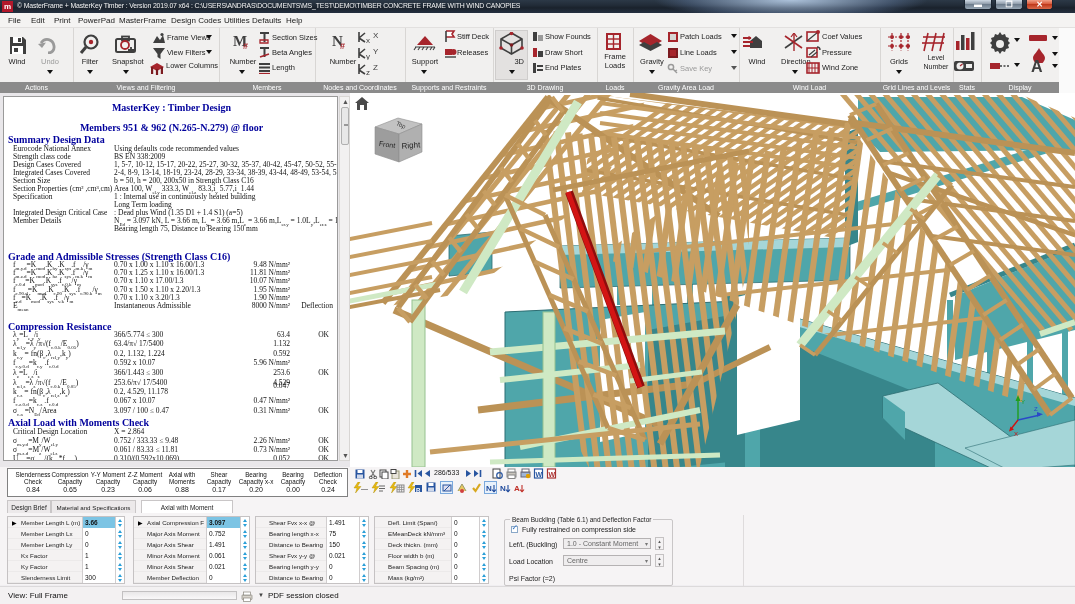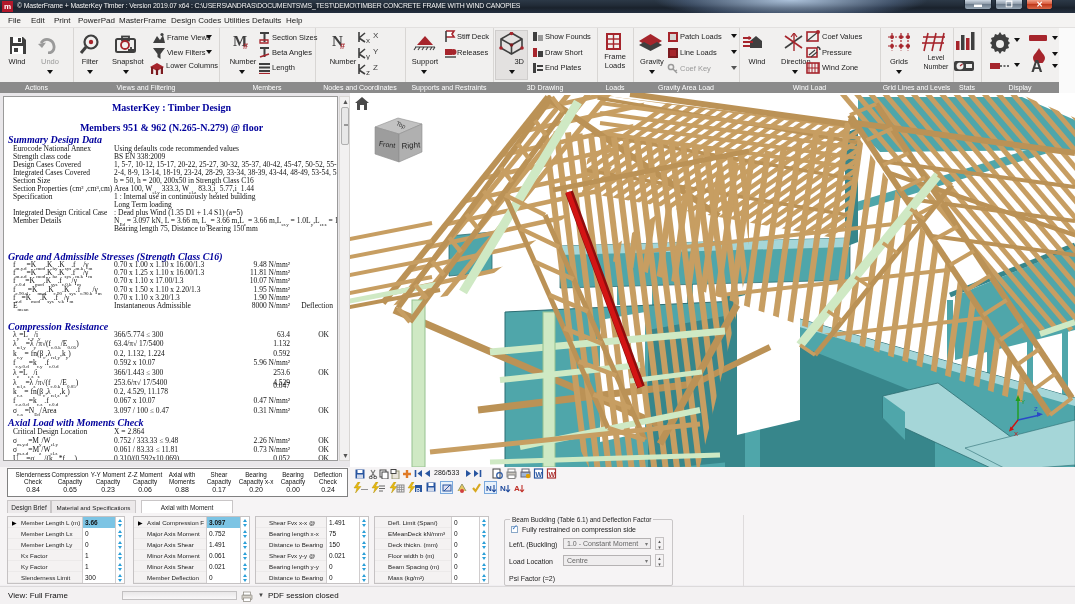--- a/index.html
+++ b/index.html
@@ -25,21 +25,21 @@
 #ribbon .lblbar { position:absolute; left:0; top:54px; width:1059px; height:11px; background:#8b8b8b; }
 #ribbon .glbl { position:absolute; top:54px; height:11px; line-height:11px; text-align:center; color:#fff; font-size:7px; }
 
 #main { position:absolute; left:0; top:93px; width:1075px; height:374px; background:#e9e7ea; }
 #docpanel { position:absolute; left:3px; top:3px; width:335px; height:365px; background:#fff; border:1px solid #9a9a9a; overflow:hidden; font-family:"Liberation Serif",serif; }
 #scrollv { position:absolute; left:339px; top:3px; width:11px; height:365px; background:#f2f1f1; border:1px solid #d8d6d4; }
 #scrollv .thumb { position:absolute; left:1px; top:10px; width:8px; height:38px; background:#e8e8e8; border:1px solid #b0b0b0; border-radius:2px; }
 #view3d { position:absolute; left:350px; top:0px; width:725px; height:374px; background:#fff; }
 
 .rh1 { color:#00009c; font-weight:bold; font-size:10px; text-align:center; }
-.rh2 { color:#00009c; font-weight:bold; font-size:10px;font-style:italic; }
+.rh2 { color:#00009c; font-weight:bold; font-size:10px; }
 .rrow { position:absolute; font-size:7.5px; color:#111; white-space:nowrap; }
 .rrow sub { font-size:5px; }
 
 #midbar { position:absolute; left:0; top:467px; width:1075px; height:33px; background:#f6f4f5; }
 #sumbox { position:absolute; left:7px; top:1px; width:341px; height:29px; background:#fff; border:1px solid #808080; }
 .sumcol { position:absolute; top:2px; width:46px; text-align:center; font-size:6.3px; color:#111; line-height:7px; }
 .sumval { position:absolute; top:17px; width:46px; text-align:center; font-size:7px; color:#111; }
 
 #tabs { position:absolute; left:0; top:500px; width:1075px; height:13px; background:#f6f4f5; }
 .tab { position:absolute; top:0; height:13px; font-size:6.5px; color:#222; text-align:center; line-height:13px; background:#ece9ea; border:1px solid #c9c6c7; border-bottom:none; }
@@ -282,21 +282,21 @@
           <rect x="1" y="1" width="10" height="10" fill="#7c1b20"></rect>
           <rect x="3" y="3" width="6" height="6" fill="#a6252c"></rect>
         </svg>
 <div style="position:absolute;left:680px;top:20px;font-size:7.5px;color:#222;white-space:nowrap">Line Loads</div>
 <div style="position:absolute;left:731px;top:22px;width:0;height:0;border-left:3.5px solid transparent;border-right:3.5px solid transparent;border-top:4.5px solid #111"></div>
 <svg style="position:absolute;left:667px;top:35px" width="12" height="12" viewBox="0 0 12 12">
           <circle cx="4" cy="4" r="2.6" fill="none" stroke="#9a9a9a" stroke-width="1.5"></circle>
           <line x1="6" y1="6" x2="10" y2="10" stroke="#9a9a9a" stroke-width="1.5"></line>
           <line x1="8" y1="8" x2="10" y2="7" stroke="#9a9a9a" stroke-width="1.2"></line>
         </svg>
-<div style="position:absolute;left:680px;top:36px;font-size:7.5px;color:#9a9a9a;white-space:nowrap">Coef Key</div>
+<div style="position:absolute;left:680px;top:36px;font-size:7.5px;color:#9a9a9a;white-space:nowrap">Save Key</div>
 <div style="position:absolute;left:731px;top:38px;width:0;height:0;border-left:3.5px solid transparent;border-right:3.5px solid transparent;border-top:4.5px solid #555"></div>
 <svg style="position:absolute;left:742px;top:5px" width="28" height="18" viewBox="0 0 28 18">
           <path d="M8 8 L14 3 L20 8 V15 H8 z" fill="#3f3f3f"></path>
           <path d="M1 5 h8 M1 9 h10 M1 13 h7" stroke="#a6252c" stroke-width="1.8"></path>
           <path d="M9 5 l-2.5 -1.5 M9 5 l-2.5 1.5" stroke="#a6252c" stroke-width="1.4"></path>
         </svg>
 <div style="position:absolute;left:743px;top:29px;width:28px;text-align:center;font-size:7.5px;color:#222">Wind</div>
 <svg style="position:absolute;left:782px;top:5px" width="24" height="18" viewBox="0 0 24 18">
           <line x1="3" y1="15" x2="20" y2="3" stroke="#3f3f3f" stroke-width="1.6"></line>
           <line x1="3" y1="3" x2="20" y2="15" stroke="#a6252c" stroke-width="1.6"></line>

